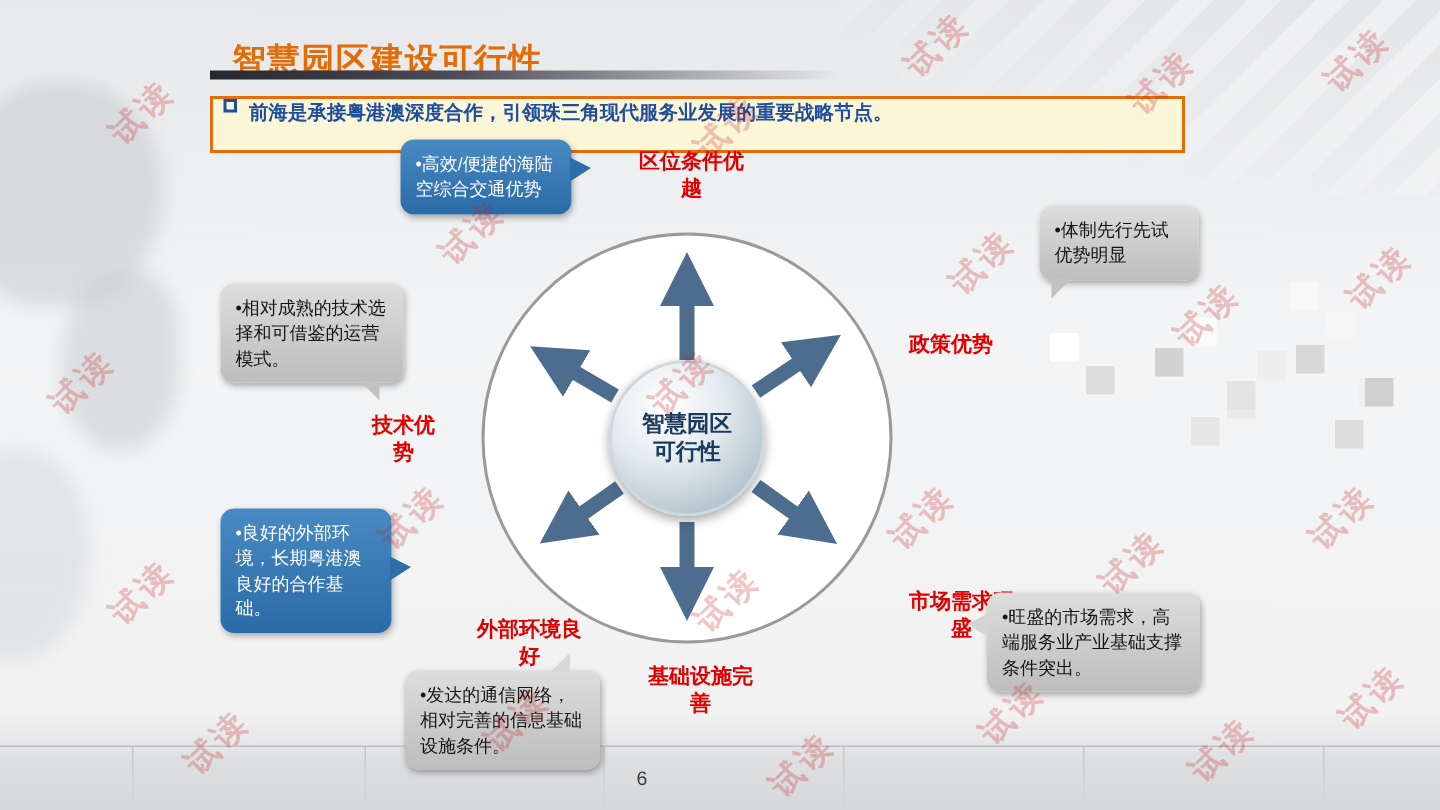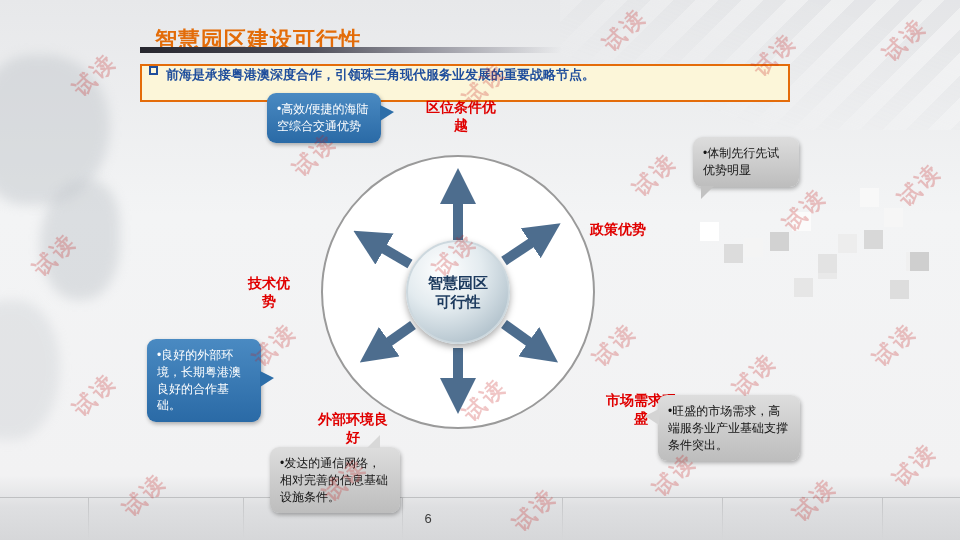--- a/index.html
+++ b/index.html
@@ -48,21 +48,21 @@
   .diagram-svg { position:absolute; left:0; top:0; }
 
   .center-node { position:absolute; left:406px; top:240px; width:104px; height:104px; border-radius:50%;
     background:radial-gradient(circle at 35% 28%, #ffffff 0%, #e3ebef 40%, #b3c3cd 80%, #9db0bc 100%);
     border:2px solid #cdd8de; box-shadow:0 3px 7px rgba(0,0,0,.35);
     display:flex; flex-direction:column; align-items:center; justify-content:center; }
   .center-node div { font-size:15px; font-weight:bold; color:#1c3a5e; line-height:1.3; }
 
   .spoke-label { position:absolute; color:#e00000; font-weight:bold; font-size:14px; line-height:1.3; text-align:center; }
   .lb-location      { left:424px; top:98px;  width:74px; }
-  .lb-policy        { left:590px; top:220px; white-space:nowrap; }
+  .lb-policy        { left:606px; top:220px; white-space:nowrap; }
   .lb-technology    { left:246px; top:274px; width:46px; }
   .lb-environment   { left:316px; top:410px; width:74px; }
   .lb-infrastructure{ left:430px; top:441px; width:74px; }
   .lb-market        { left:580px; top:391px; width:74px;margin-left:24px; }
 
   .callout { position:absolute; border-radius:9px; padding:8px 10px; font-size:12px; line-height:1.4;
     box-shadow:1px 2px 4px rgba(0,0,0,.3); }
   .callout.gray { background:linear-gradient(180deg,#dddddd,#bdbdbd); color:#141414; }
   .callout.blue { background:linear-gradient(180deg,#4a8ac2,#2a6aa6); color:#ffffff; }
   .callout::after { content:""; position:absolute; width:0; height:0; }
@@ -138,24 +138,26 @@
 
   <div class="center-node">
     <div>智慧园区</div>
     <div>可行性</div>
   </div>
 
   <div class="spoke-label lb-location">区位条件优越</div>
   <div class="spoke-label lb-policy">政策优势</div>
   <div class="spoke-label lb-technology">技术优势</div>
   <div class="spoke-label lb-environment">外部环境良好</div>
+  <div class="spoke-label lb-infrastructure">基础设施完善</div>
   <div class="spoke-label lb-market">市场需求旺盛</div>
 
   <div class="callout blue co-location">•高效/便捷的海陆空综合交通优势</div>
   <div class="callout gray co-policy">•体制先行先试优势明显</div>
+  <div class="callout gray co-technology">•相对成熟的技术选择和可借鉴的运营模式。</div>
   <div class="callout blue co-environment">•良好的外部环境，长期粤港澳良好的合作基础。</div>
   <div class="callout gray co-infrastructure">•发达的通信网络，相对完善的信息基础设施条件。</div>
   <div class="callout gray co-market">•旺盛的市场需求，高端服务业产业基础支撑条件突出。</div>
 
   <div class="page-number">6</div>
 
   <div class="watermark-layer">
       <span class="wm" style="left: 70px; top: 60px;">试读</span>
       <span class="wm" style="left: 30px; top: 240px;">试读</span>
       <span class="wm" style="left: 70px; top: 380px;">试读</span>

